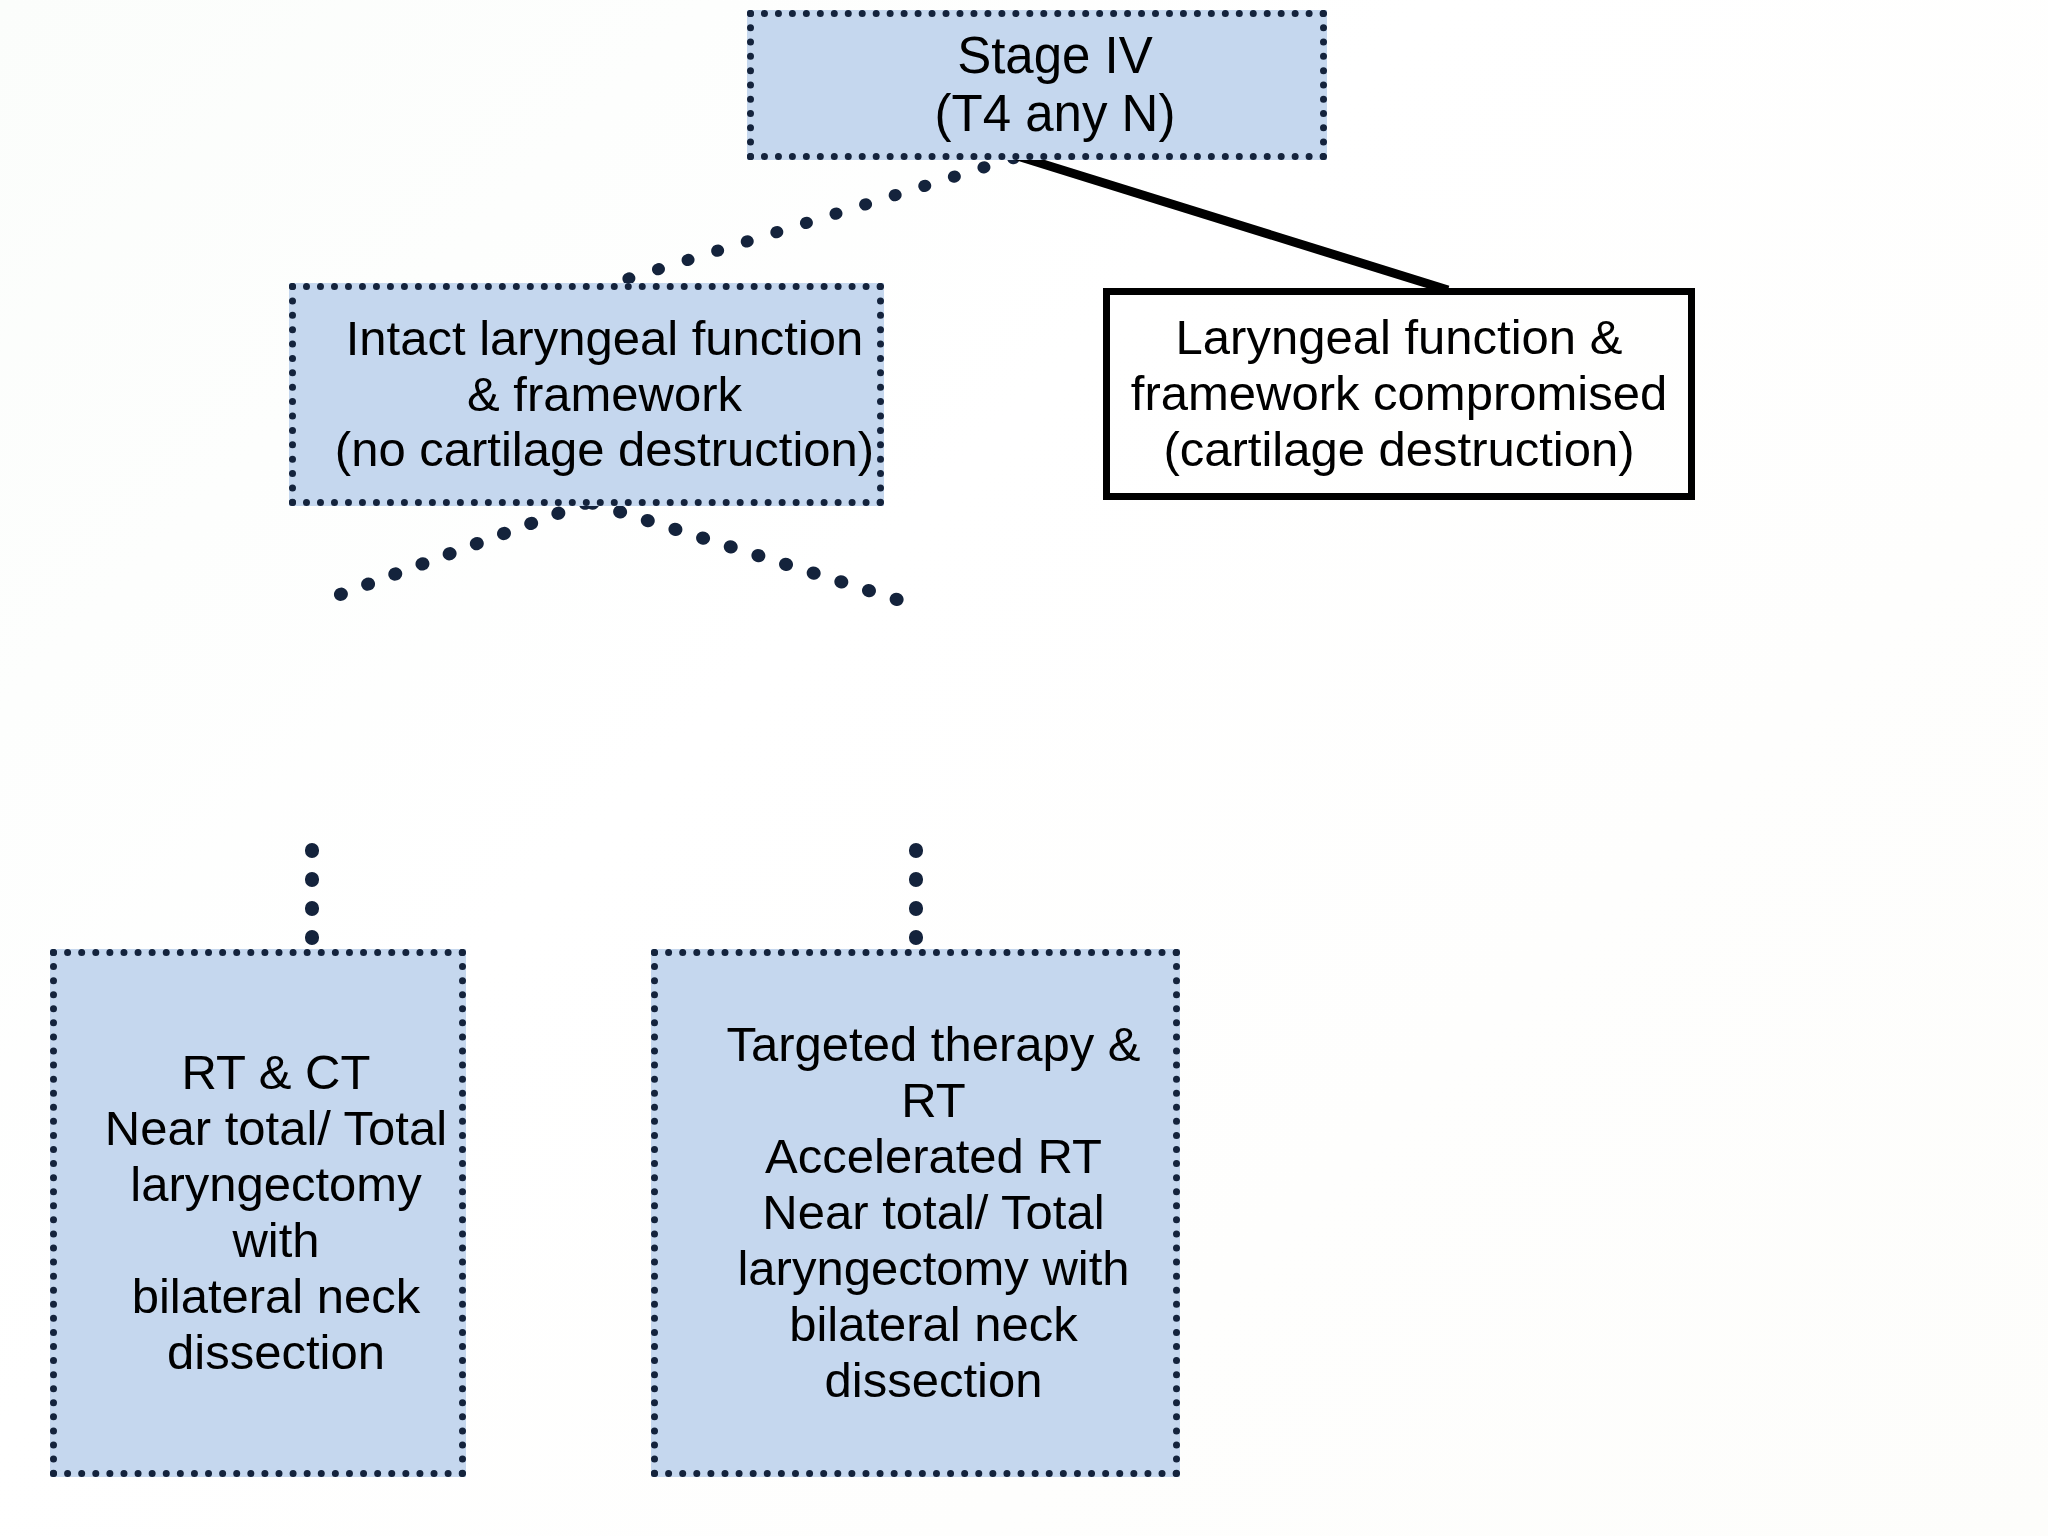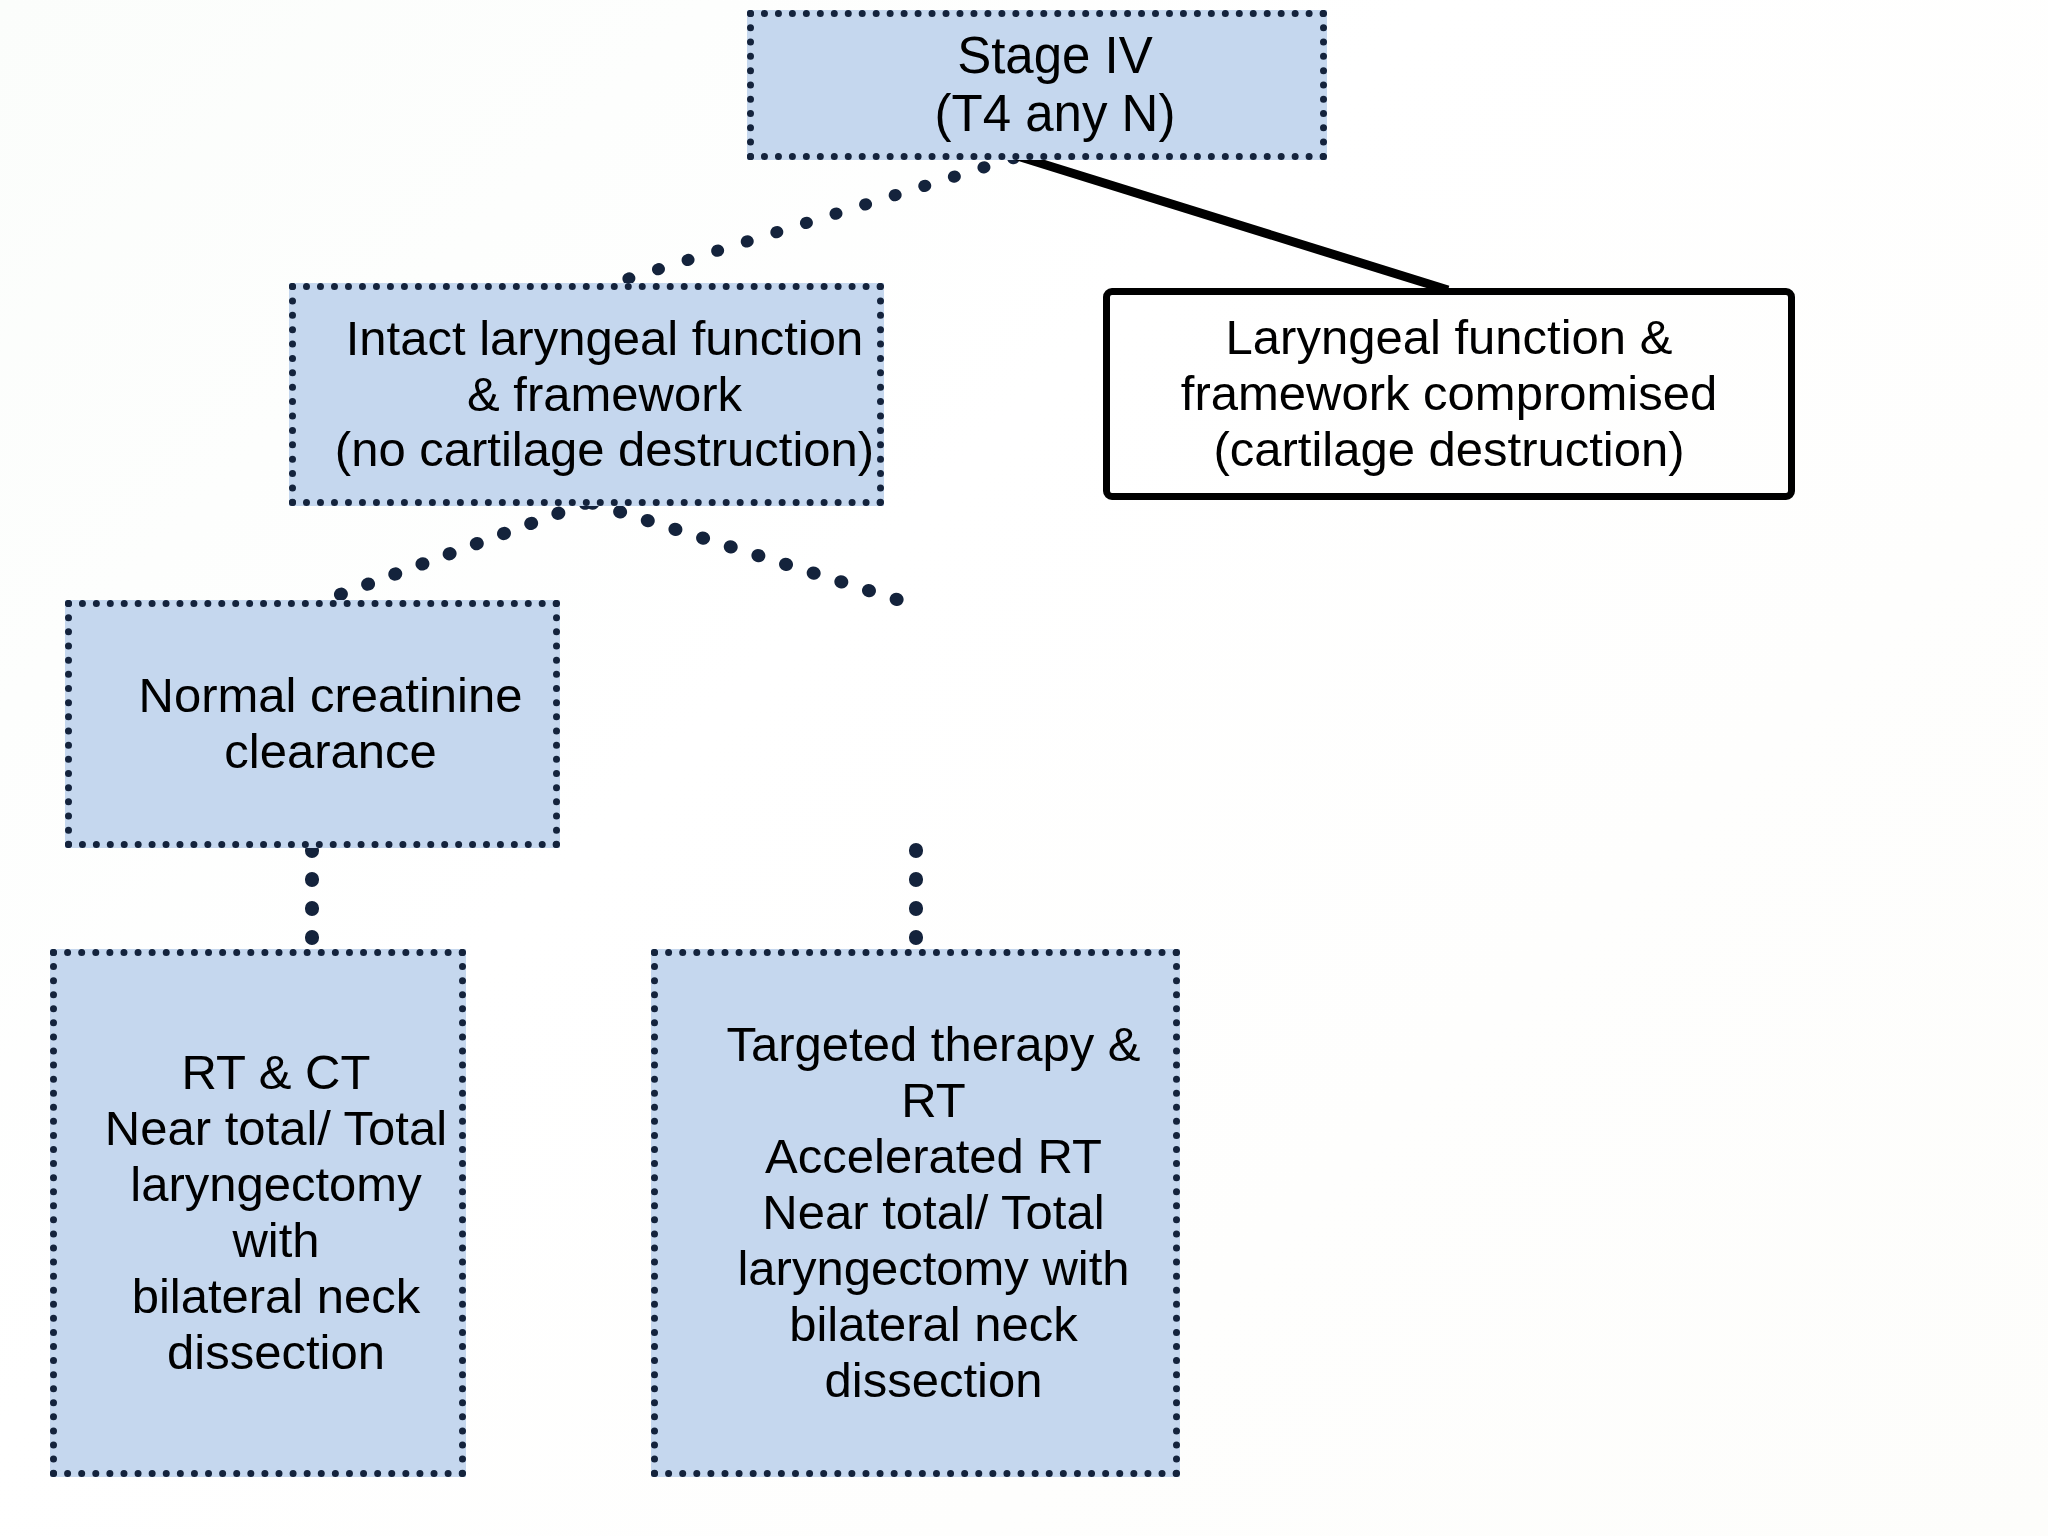--- a/index.html
+++ b/index.html
@@ -31,21 +31,21 @@
     background:#c5d7ee;
     border:7px dotted #14233c;
     padding-left:36px;
   }
   .node.solid{
     background:transparent;
     border:7px solid #000000;
   }
   .n-stage   { left:747px;  top:10px;   width:580px;  height:150px;  font-size:51px; }
   .n-intact  { left:289px;  top:283px;  width:595px;  height:223px;  font-size:49px; }
-  .n-compr   { left:1103px; top:288px;  width:692px;  height:212px;  font-size:49px;border-radius:9px; }
+  .n-compr   { left:1103px; top:288px;  width:592px;  height:212px;  font-size:49px; }
   .n-normcc  { left:65px;   top:600px;  width:495px;  height:248px;  font-size:49px; }
   .n-compcc  { left:672px;  top:600px;  width:493px;  height:248px;  font-size:49px; }
   .n-treatL  { left:50px;   top:949px;  width:416px;  height:528px;  font-size:49px; }
   .n-treatR  { left:651px;  top:949px;  width:529px;  height:528px;  font-size:49px; }
 </style>
 </head>
 <body>
 
 <div id="stage">
 
@@ -68,22 +68,20 @@
 (T4 any N)</div>
 
   <div class="node dotted n-intact">Intact laryngeal function
 &amp; framework
 (no cartilage destruction)</div>
 
   <div class="node solid n-compr">Laryngeal function &amp;
 framework compromised
 (cartilage destruction)</div>
 
-  <div class="node dotted n-normcc">Normal creatinine
-clearance</div>
 
 
   <div class="node dotted n-treatL">RT &amp; CT
 Near total/ Total
 laryngectomy with
 bilateral neck
 dissection</div>
 
   <div class="node dotted n-treatR">Targeted therapy &amp; RT
 Accelerated RT

